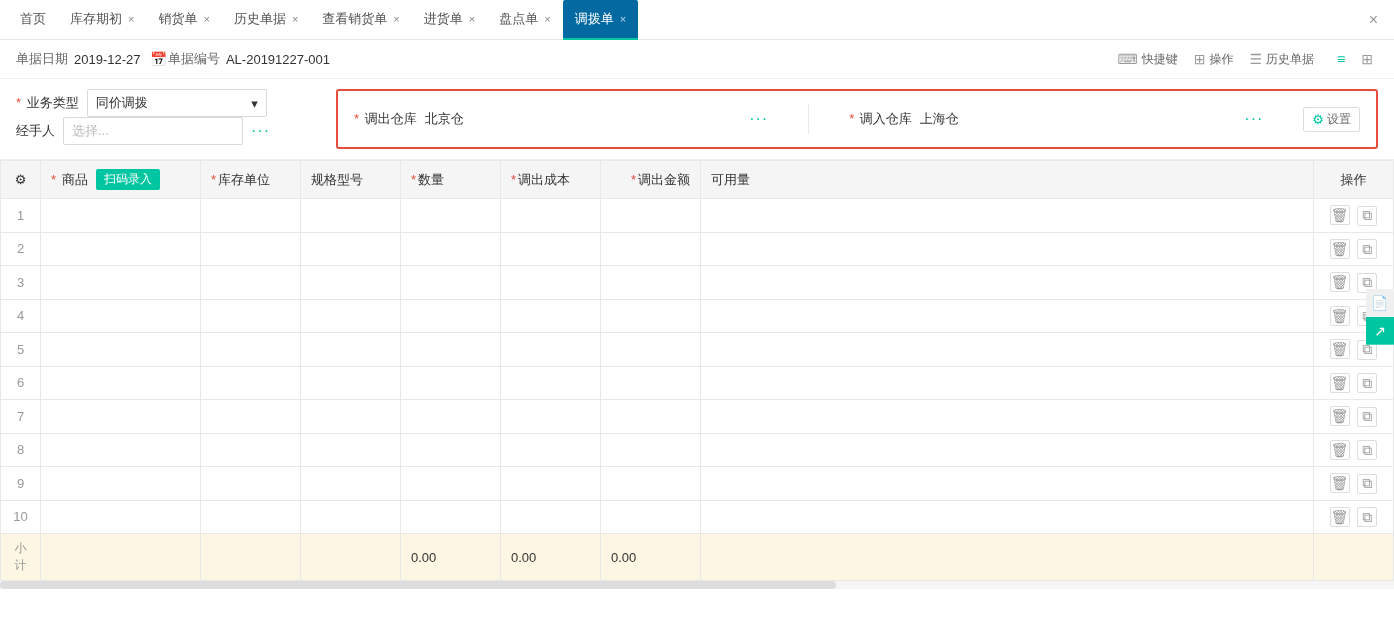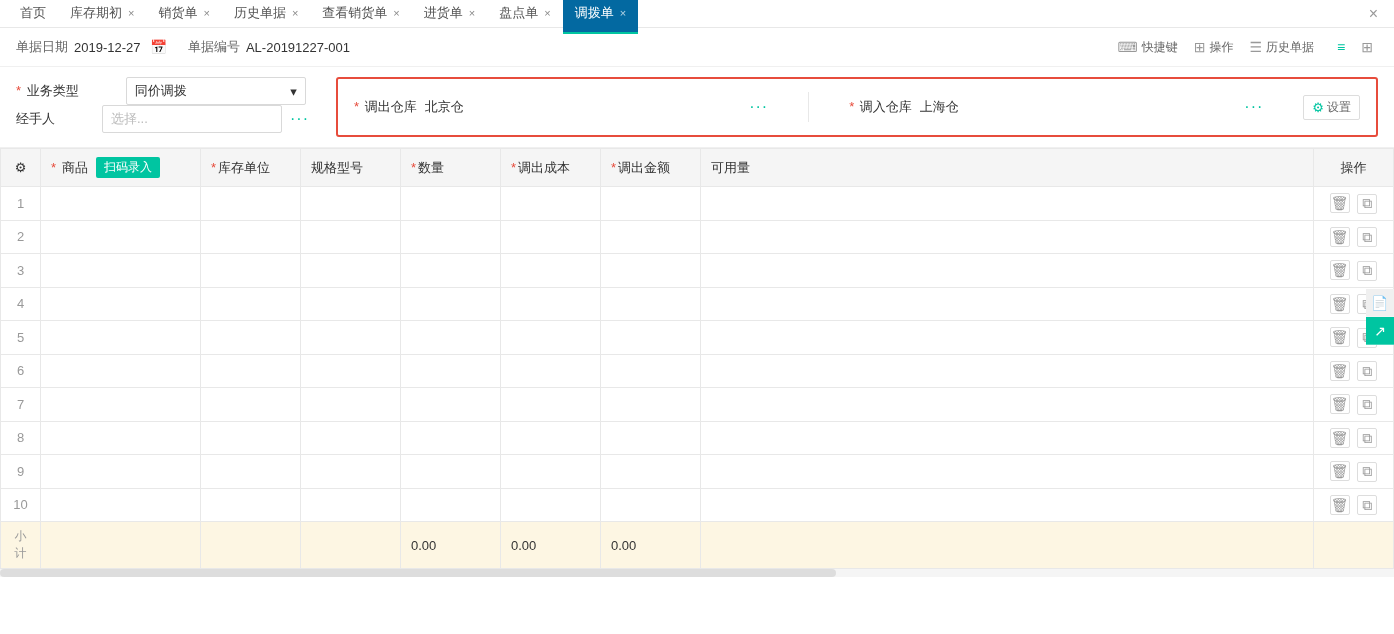--- a/index.html
+++ b/index.html
@@ -3,21 +3,21 @@
   <meta charset="utf-8">
   <style>
     * { box-sizing: border-box; margin: 0; padding: 0; }
     body { font-family: "Microsoft YaHei", "PingFang SC", Arial, sans-serif; font-size: 13px; background: #fff; color: #333; overflow: hidden; }
 
     
     .tab-bar {
       display: flex; align-items: center;
       border-bottom: 1px solid #e8e8e8;
       background: #fff;
-      height: 28px;
+      height: 40px;
       padding: 0 8px;
     }
     .tab-item {
       display: flex; align-items: center;
       padding: 0 12px; height: 40px;
       cursor: pointer; font-size: 13px; color: #555;
       border-bottom: 2px solid transparent;
       white-space: nowrap;
       user-select: none;
     }
@@ -34,21 +34,20 @@
     .global-close {
       margin-left: auto; font-size: 16px;
       color: #999; cursor: pointer; padding: 0 8px;
     }
 
     
     .toolbar {
       display: flex; align-items: center;
       padding: 8px 16px;
       border-bottom: 1px solid #f0f0f0;
-      gap: 20px;
     }
     .toolbar-group { display: flex; align-items: center; gap: 6px; }
     .toolbar-label { color: #666; font-size: 13px; }
     .toolbar-value { color: #333; font-size: 13px; font-weight: 500; }
     .calendar-icon { color: #00c5a1; cursor: pointer; font-size: 14px; margin-left: 4px; }
     .toolbar-right { margin-left: auto; display: flex; align-items: center; gap: 16px; }
     .toolbar-action { display: flex; align-items: center; gap: 4px; color: #666; cursor: pointer; font-size: 12px; }
     .toolbar-action-icon { font-size: 14px; color: #999; }
     .layout-icons { display: flex; gap: 4px; }
     .layout-icon { width: 22px; height: 22px; cursor: pointer; color: #999; display: flex; align-items: center; justify-content: center; font-size: 14px; }
@@ -62,21 +61,21 @@
     }
     .form-left { display: flex; flex-direction: column; min-width: 300px; }
     .form-row { display: flex; align-items: center; gap: 8px; }
     .form-label { color: #333; font-size: 13px; white-space: nowrap; }
     .required { color: #e74c3c; margin-right: 2px; }
     .form-select {
       border: 1px solid #d9d9d9; border-radius: 2px;
       padding: 4px 8px; font-size: 13px;
       min-width: 180px; cursor: pointer;
       display: flex; align-items: center; justify-content: space-between;
-      color: #333; background: #fff; margin-left: 39px;
+      color: #333; background: #fff;
     }
     .form-select-placeholder { color: #bbb; }
     .more-dots { color: #00c5a1; cursor: pointer; font-size: 16px; letter-spacing: 1px; }
 
     
     .warehouse-section {
       border: 2px solid #e74c3c;
       border-radius: 3px;
       padding: 10px 16px;
       display: flex; align-items: center;
@@ -314,21 +313,21 @@
           <th style="width:100px;">
             <span class="required">*</span>库存单位
           </th>
           <th style="width:100px;">规格型号</th>
           <th style="width:100px;">
             <span class="required">*</span>数量
           </th>
           <th style="width:100px;">
             <span class="required">*</span>调出成本
           </th>
-          <th style="width:100px;">
+          <th style="width:100px;text-align:right;">
             <span class="required">*</span>调出金额
           </th>
           <th>可用量</th>
           <th style="width:80px;text-align:center;">操作</th>
         </tr>
       </thead>
       <tbody id="table-body">
       <tr>
       <td class="row-num">1</td>
       <td></td>

